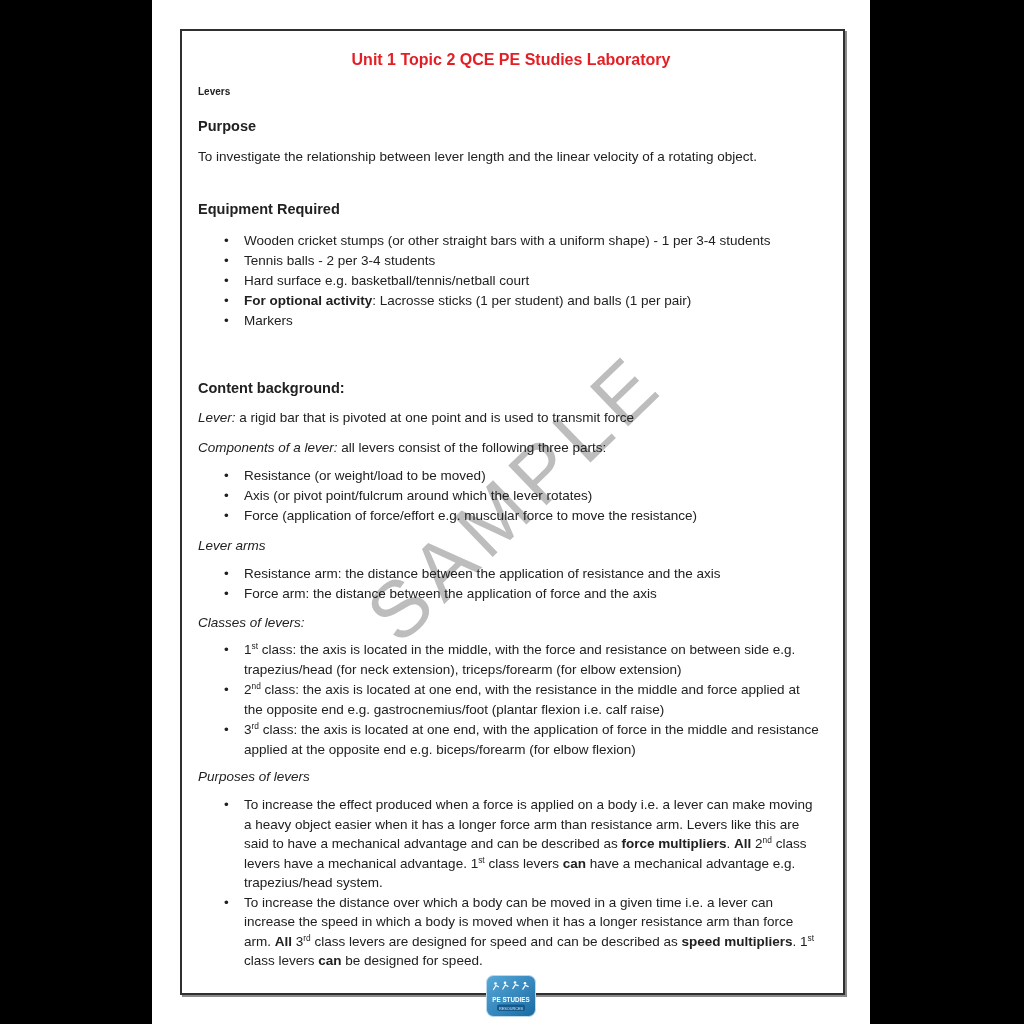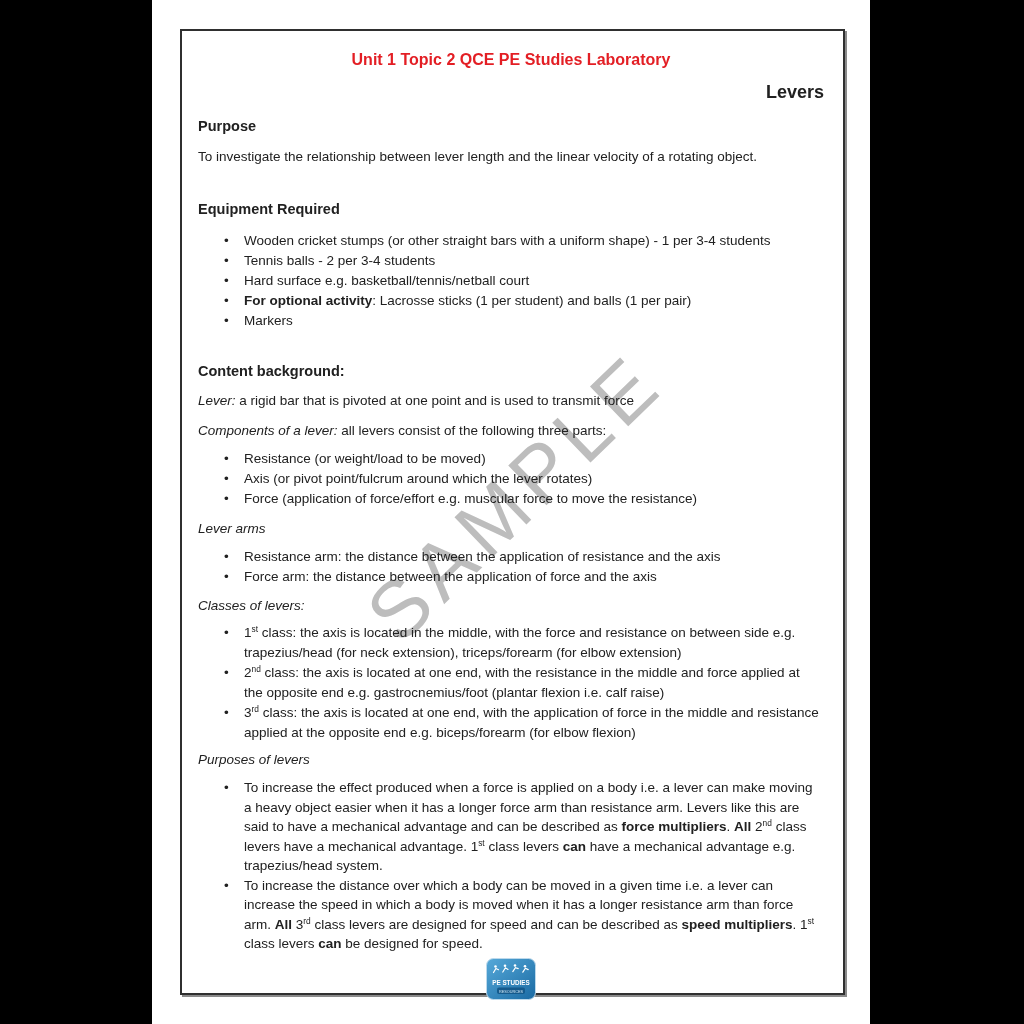--- a/index.html
+++ b/index.html
@@ -17,26 +17,26 @@
   }
   .watermark{
     position:absolute;left:123px;top:421px;width:420px;text-align:center;
     transform:rotate(-44deg);font-size:80px;font-weight:400;letter-spacing:8px;
     color:var(--watermark_gray,#bdbdbd);z-index:0;user-select:none;white-space:nowrap;
   }
   .content{
     position:relative;z-index:1;padding:18px 19px 0 16px;font-size:13.5px;line-height:18px;
   }
   .title{margin:0;text-align:center;font-size:16px;line-height:22px;font-weight:700;color:var(--title_red,#e31e24);}
-  .subtitle{margin:12px 0 0;text-align:right;font-size:18px;line-height:18px;font-weight:700;}
+  .subtitle{margin:12px 0 0;text-align:left;font-size:10px;line-height:18px;font-weight:700;}
   .h-sect{font-size:14.5px;line-height:18px;font-weight:700;margin:0;}
   #purpose-h{margin-top:16px;}
   #purpose-p{margin:13px 0 0;}
   #equip-h{margin-top:34px;}
-  #cb-h{margin-top:31px;}
+  #cb-h{margin-top:48px;}
   .para{margin:12px 0 0;}
   .sub-i{margin:11px 0 0;font-style:italic;}
   #classes-h{margin-top:10px;}
   #purposes-h{margin-top:8px;}
   ul.blist{margin:13px 4px 0;padding:0 0 0 42px;list-style:none;}
   ul.blist li{position:relative;line-height:20px;}
   ul.blist li::before{content:"\2022";position:absolute;left:-20px;}
   #cb-list{margin-top:9px;}
   #la-list{margin-top:9px;}
   #classes-list{margin-top:8px;}

